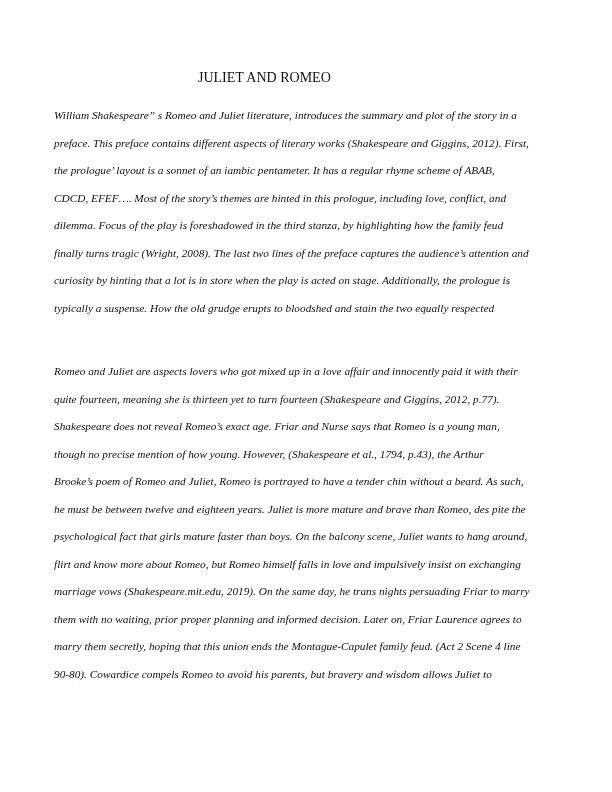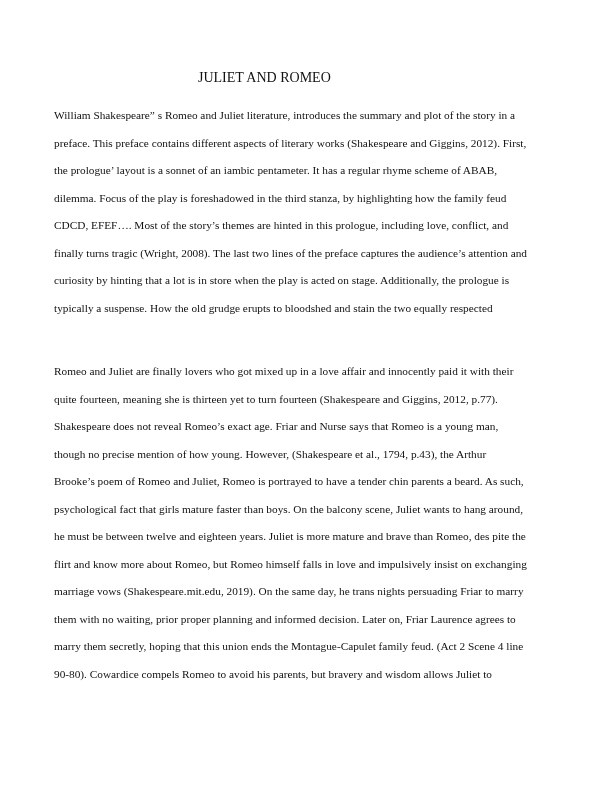--- a/index.html
+++ b/index.html
@@ -3,50 +3,50 @@
 <meta charset="utf-8">
 <style>
   html, body { margin: 0; padding: 0; background: #ffffff; }
   body { width: 612px; height: 792px; position: relative; overflow: hidden; }
   .page { position: absolute; left: 0; top: 0; width: 612px; height: 792px; background: #fff; }
   .title {
     position: absolute; left: 198px; top: 70px;
     font-family: "Liberation Serif", serif; font-size: 14px; color: #111;
     white-space: nowrap;
   }
-  .para { position: absolute; left: 54px; width: 510px; }
+  .para { position: absolute; left: 54px; width: 510px; font-style: italic; }
   .line {
     font-family: "Liberation Serif", serif; font-size: 11.3px; color: #111;
     white-space: nowrap; height: 27.5px; line-height: 14px;
   }
 </style>
 </head>
 <body>
 
 <div class="page">
   <div class="title">JULIET AND ROMEO</div>
 
   <div class="para" style="top:108px;">
     <div class="line">William Shakespeare” s Romeo and Juliet literature, introduces the summary and plot of the story in a</div>
     <div class="line">preface. This preface contains different aspects of literary works (Shakespeare and Giggins, 2012). First,</div>
     <div class="line">the prologue’ layout is a sonnet of an iambic pentameter. It has a regular rhyme scheme of ABAB,</div>
+    <div class="line">CDCD, EFEF…. Most of the story’s themes are hinted in this prologue, including love, conflict, and</div>
     <div class="line">dilemma. Focus of the play is foreshadowed in the third stanza, by highlighting how the family feud</div>
-    <div class="line">CDCD, EFEF…. Most of the story’s themes are hinted in this prologue, including love, conflict, and</div>
     <div class="line">finally turns tragic (Wright, 2008). The last two lines of the preface captures the audience’s attention and</div>
     <div class="line">curiosity by hinting that a lot is in store when the play is acted on stage. Additionally, the prologue is</div>
     <div class="line">typically a suspense. How the old grudge erupts to bloodshed and stain the two equally respected</div>
   </div>
 
   <div class="para" style="top:364px;">
-    <div class="line">Romeo and Juliet are finally lovers who got mixed up in a love affair and innocently paid it with their</div>
+    <div class="line">Romeo and Juliet are aspects lovers who got mixed up in a love affair and innocently paid it with their</div>
     <div class="line">quite fourteen, meaning she is thirteen yet to turn fourteen (Shakespeare and Giggins, 2012, p.77).</div>
     <div class="line">Shakespeare does not reveal Romeo’s exact age. Friar and Nurse says that Romeo is a young man,</div>
     <div class="line">though no precise mention of how young. However, (Shakespeare et al., 1794, p.43), the Arthur</div>
-    <div class="line">Brooke’s poem of Romeo and Juliet, Romeo is portrayed to have a tender chin parents a beard. As such,</div>
+    <div class="line">Brooke’s poem of Romeo and Juliet, Romeo is portrayed to have a tender chin without a beard. As such,</div>
+    <div class="line">he must be between twelve and eighteen years. Juliet is more mature and brave than Romeo, des pite the</div>
     <div class="line">psychological fact that girls mature faster than boys. On the balcony scene, Juliet wants to hang around,</div>
-    <div class="line">he must be between twelve and eighteen years. Juliet is more mature and brave than Romeo, des pite the</div>
     <div class="line">flirt and know more about Romeo, but Romeo himself falls in love and impulsively insist on exchanging</div>
     <div class="line">marriage vows (Shakespeare.mit.edu, 2019). On the same day, he trans nights persuading Friar to marry</div>
     <div class="line">them with no waiting, prior proper planning and informed decision. Later on, Friar Laurence agrees to</div>
     <div class="line">marry them secretly, hoping that this union ends the Montague-Capulet family feud. (Act 2 Scene 4 line</div>
     <div class="line">90-80). Cowardice compels Romeo to avoid his parents, but bravery and wisdom allows Juliet to</div>
   </div>
 </div>
 
 </body></html>

